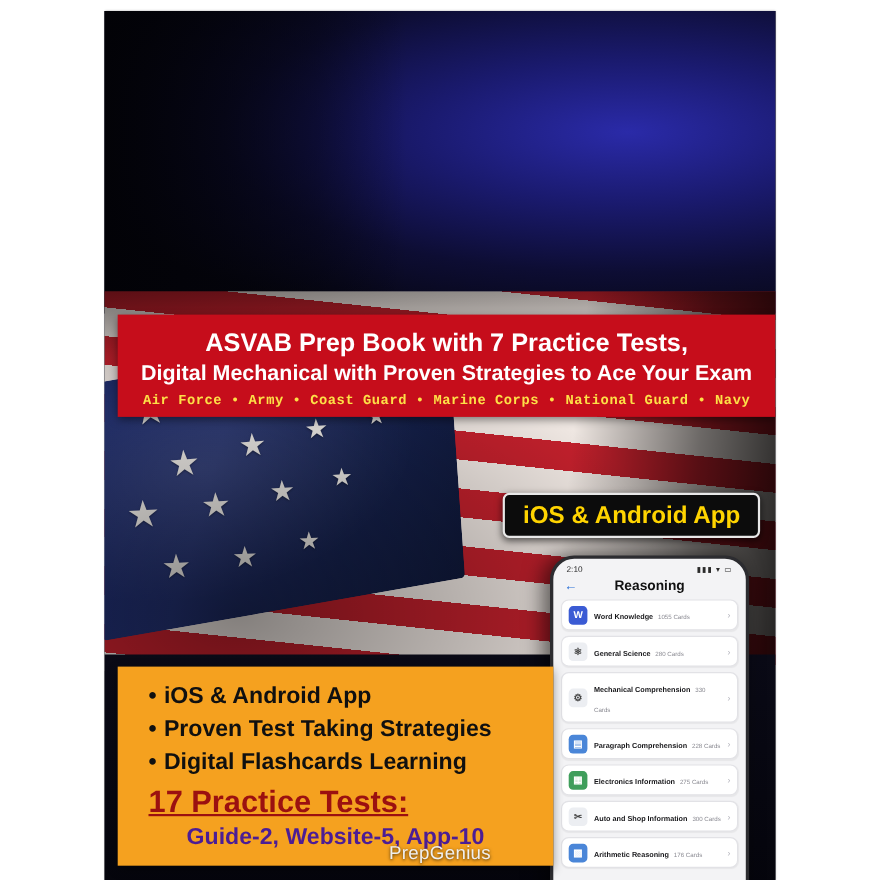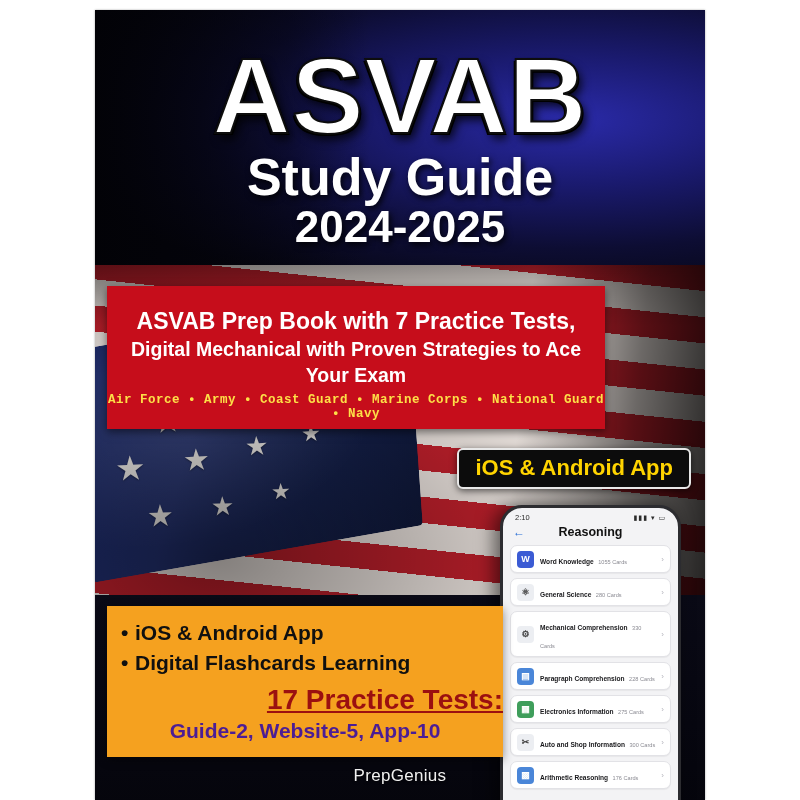--- a/index.html
+++ b/index.html
@@ -116,23 +116,23 @@
     font-size: 44px;
     color: #ffffff;
     line-height: 1.05;
     text-shadow: 2px 3px 6px rgba(0,0,0,0.85);
   }
 
   
   .red-banner {
     position: absolute;
     left: 12px; top: 276px;
-    width: 498px;
+    width: 598px;
     background: #c60d1b;
-    padding: 22px 0 8px 0;
+    padding: 12px 0 8px 0;
     text-align: center;
     z-index: 6;
     box-shadow: 0 3px 8px rgba(0,0,0,0.5);
   }
   .rb-line1 {
     color: #ffffff;
     font-weight: bold;
     font-size: 23px;
     line-height: 1.2;
   }
@@ -263,35 +263,36 @@
     background: #f5a11f;
     padding: 12px 0 14px 0;
     z-index: 9;
     box-shadow: 0 3px 9px rgba(0,0,0,0.45);
   }
   .bullet {
     color: #101010;
     font-weight: bold;
     font-size: 21px;
     line-height: 1.42;
-    padding-left: 30px;
+    padding-left: 44px;
   }
   .bullet .b-dot {
     display: inline-block;
     width: 14px;
     margin-left: -16px;
   }
   .practice-line {
     margin-top: 7px;
-    text-align: right;
+    text-align: left;
     color: #9b1010;
     font-weight: bold;
     font-size: 28px;
     line-height: 1.1;
     text-decoration: underline;
+    padding-left: 28px;
   }
   .practice-sub {
     margin-top: 4px;
     text-align: center;
     color: #4c1d95;
     font-weight: bold;
     font-size: 21px;
   }
 
   
@@ -329,25 +330,20 @@
     <span class="star" style="left:150px; top:168px; font-size:26px; transform:rotate(-3deg);">★</span>
     <span class="star" style="left:206px; top:158px; font-size:22px; transform:rotate(-3deg);">★</span>
     <span class="star" style="left:52px;  top:236px; font-size:30px; transform:rotate(-2deg);">★</span>
     <span class="star" style="left:116px; top:228px; font-size:26px; transform:rotate(-2deg);">★</span>
     <span class="star" style="left:176px; top:216px; font-size:22px; transform:rotate(-2deg);">★</span>
     <div class="flag-shade"></div>
   </div>
 
   <div class="bg-bottom"></div>
 
-  <div class="title-wrap">
-    <div class="main-title">ASVAB</div>
-    <div class="sub-title">Study Guide</div>
-    <div class="year-title">2024-2025</div>
-  </div>
 
   <div class="red-banner">
     <div class="rb-line1">ASVAB Prep Book with 7 Practice Tests,</div>
     <div class="rb-line2">Digital Mechanical with Proven Strategies to Ace Your Exam</div>
     <div class="rb-branches">Air Force • Army • Coast Guard • Marine Corps • National Guard • Navy</div>
   </div>
 
   <div class="app-badge">
     <div class="app-badge-text">iOS &amp; Android App</div>
   </div>
@@ -427,20 +423,23 @@
       </div>
 
     </div>
   </div>
 
   <div class="orange-panel">
     <div class="bullet">
       <span class="b-dot">•</span><span>iOS &amp; Android App</span>
     </div>
     <div class="bullet">
+      <span class="b-dot">•</span><span>Proven Test Taking Strategies</span>
+    </div>
+    <div class="bullet">
       <span class="b-dot">•</span><span>Digital Flashcards Learning</span>
     </div>
     <div class="practice-line">17 Practice Tests:</div>
     <div class="practice-sub">Guide-2, Website-5, App-10</div>
   </div>
 
   <div class="publisher">PrepGenius</div>
 
 </div>
 

